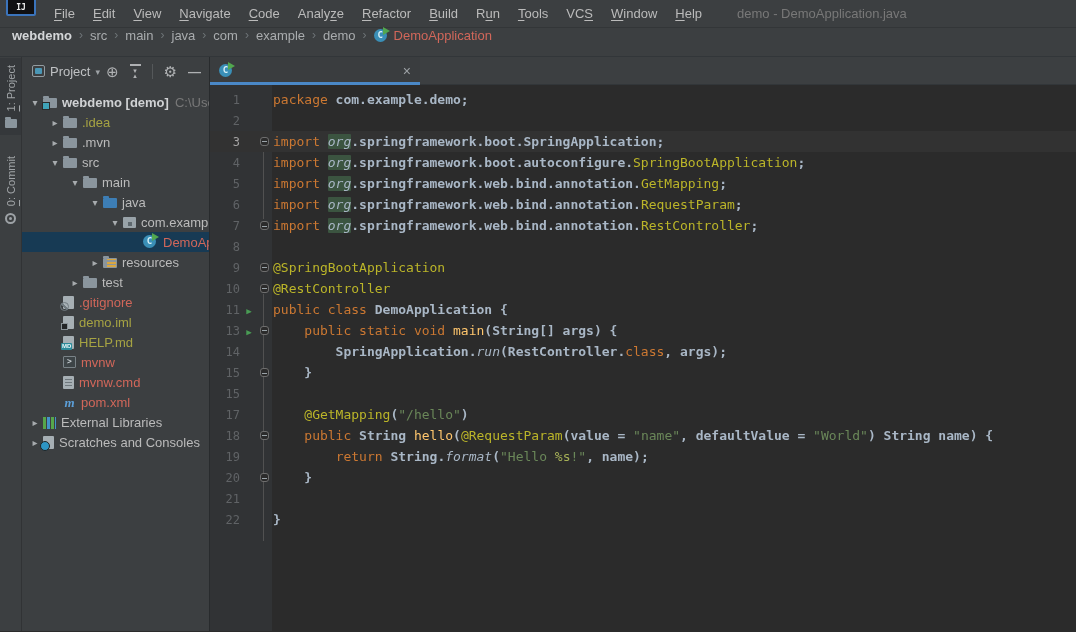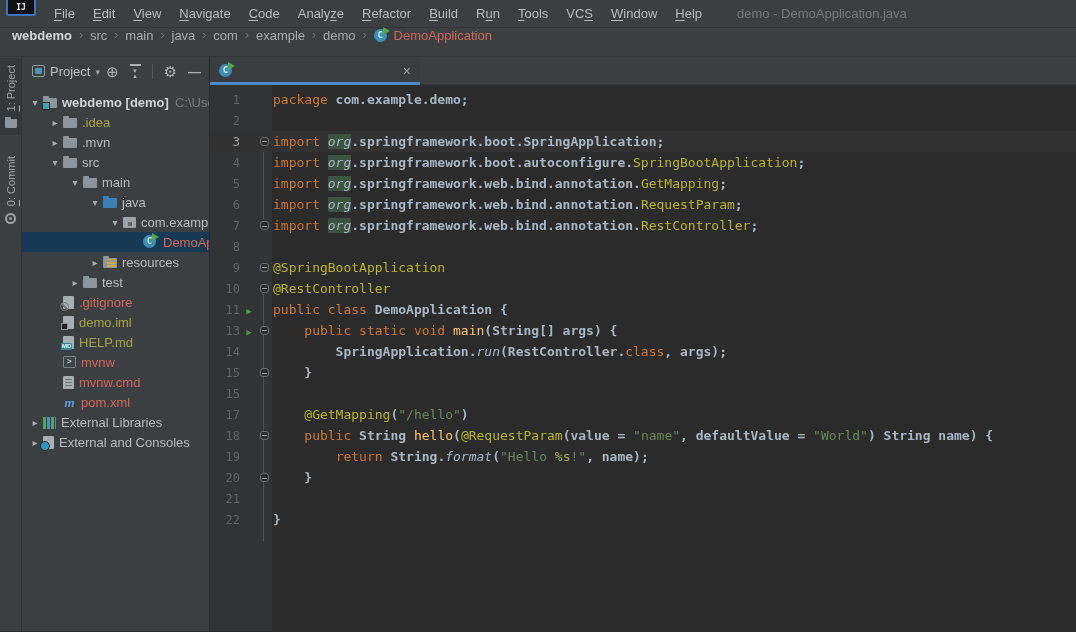--- a/index.html
+++ b/index.html
@@ -316,21 +316,21 @@
           <span class="tr-label c-red">pom.xml</span>
         </div>
         <div class="tree-row" style="padding-left: 5px;">
           <span class="tr-chevron">▸</span>
           <span class="ic ic-libraries"></span>
           <span class="tr-label c-tree">External Libraries</span>
         </div>
         <div class="tree-row" style="padding-left: 5px;">
           <span class="tr-chevron">▸</span>
           <span class="ic ic-scratches"></span>
-          <span class="tr-label c-tree">External and Consoles</span>
+          <span class="tr-label c-tree">Scratches and Consoles</span>
         </div>
       </div>
   </div>
 
   <div class="editor">
     <div class="tabbar">
       <div class="tab">
         <span class="ic ic-class-run">
           <span class="cc">C</span>
             <span class="runb"></span>

